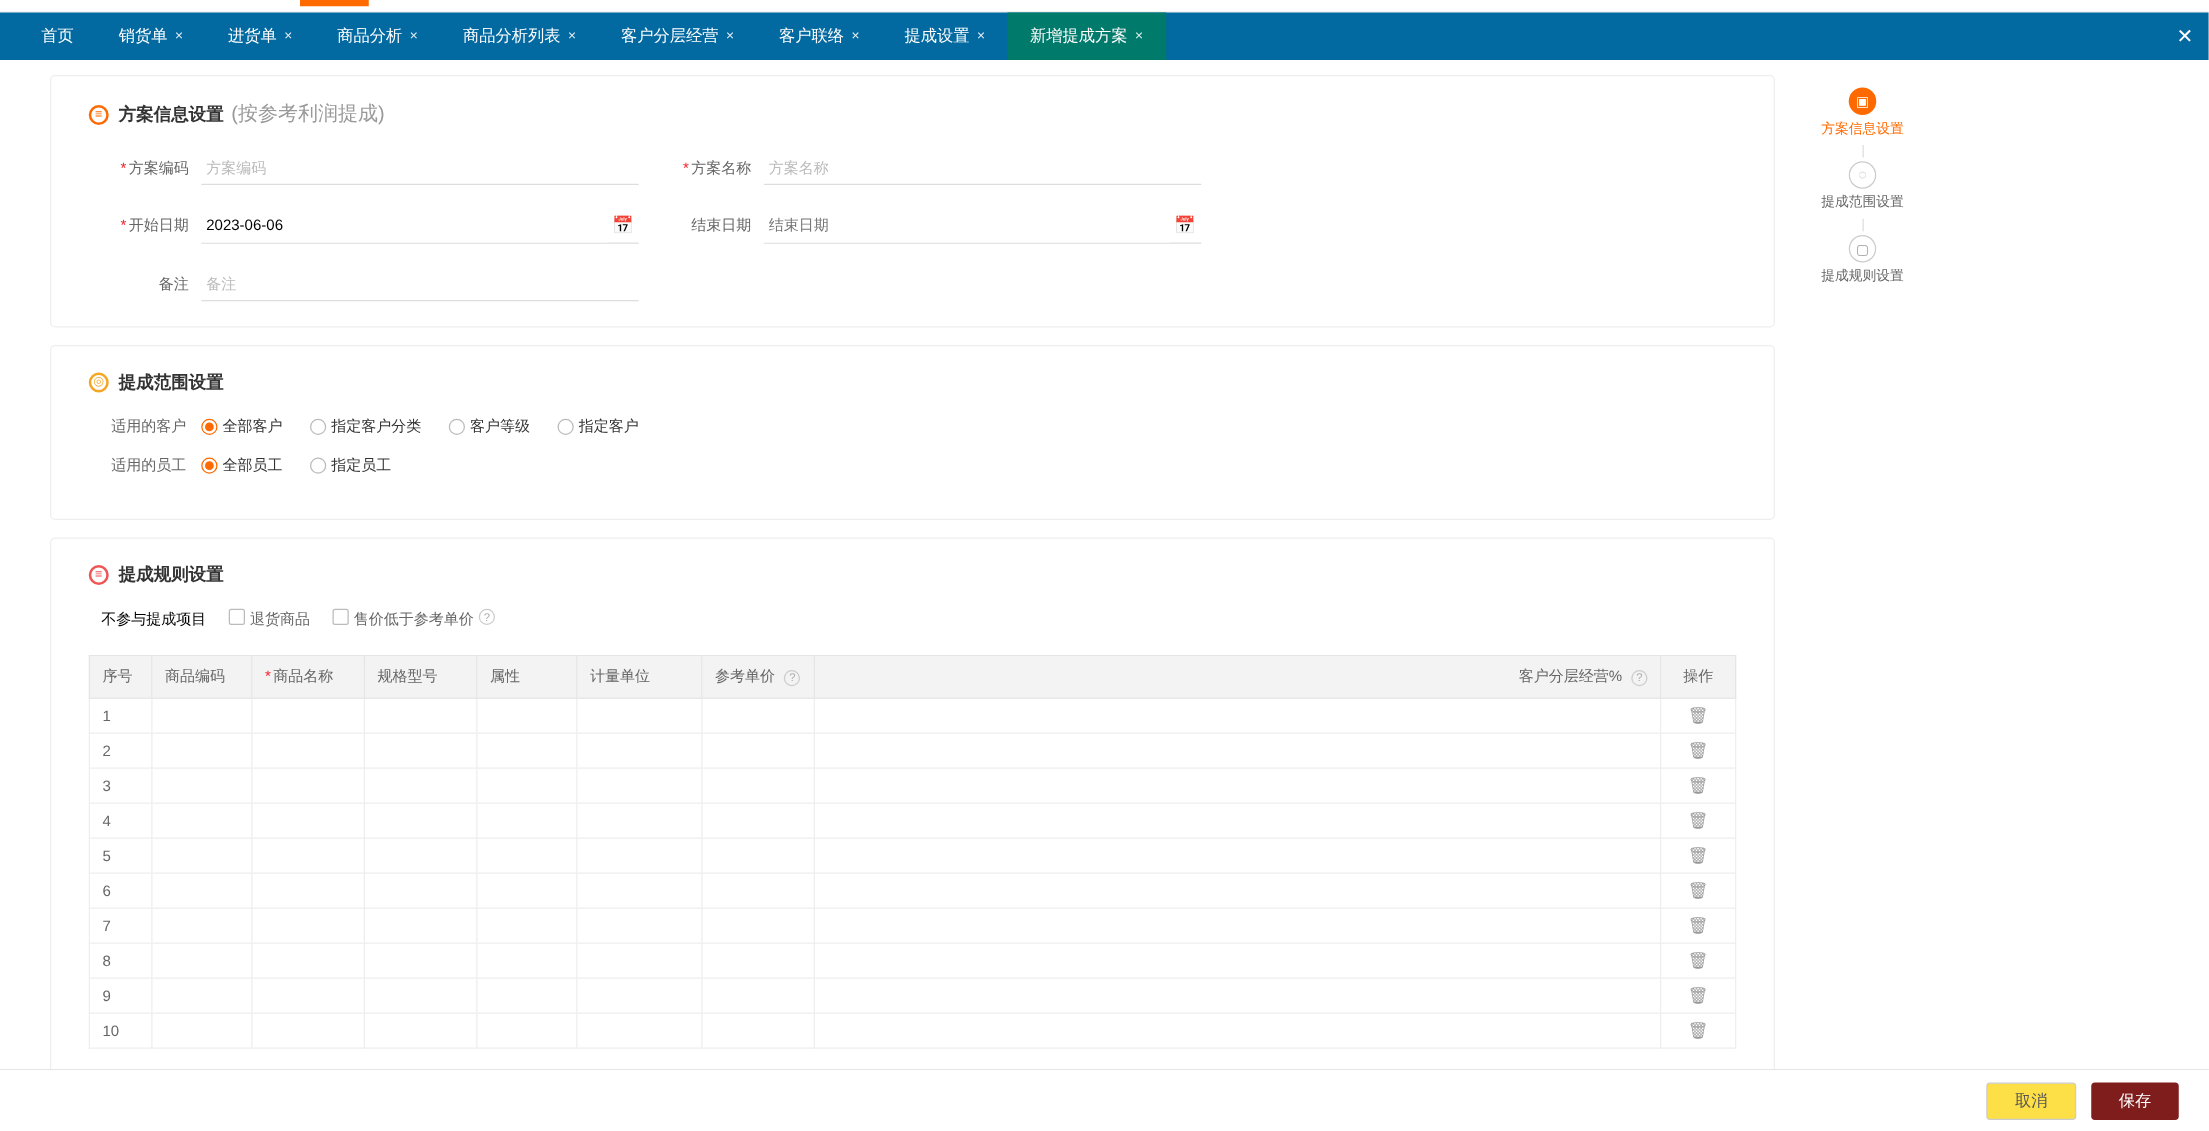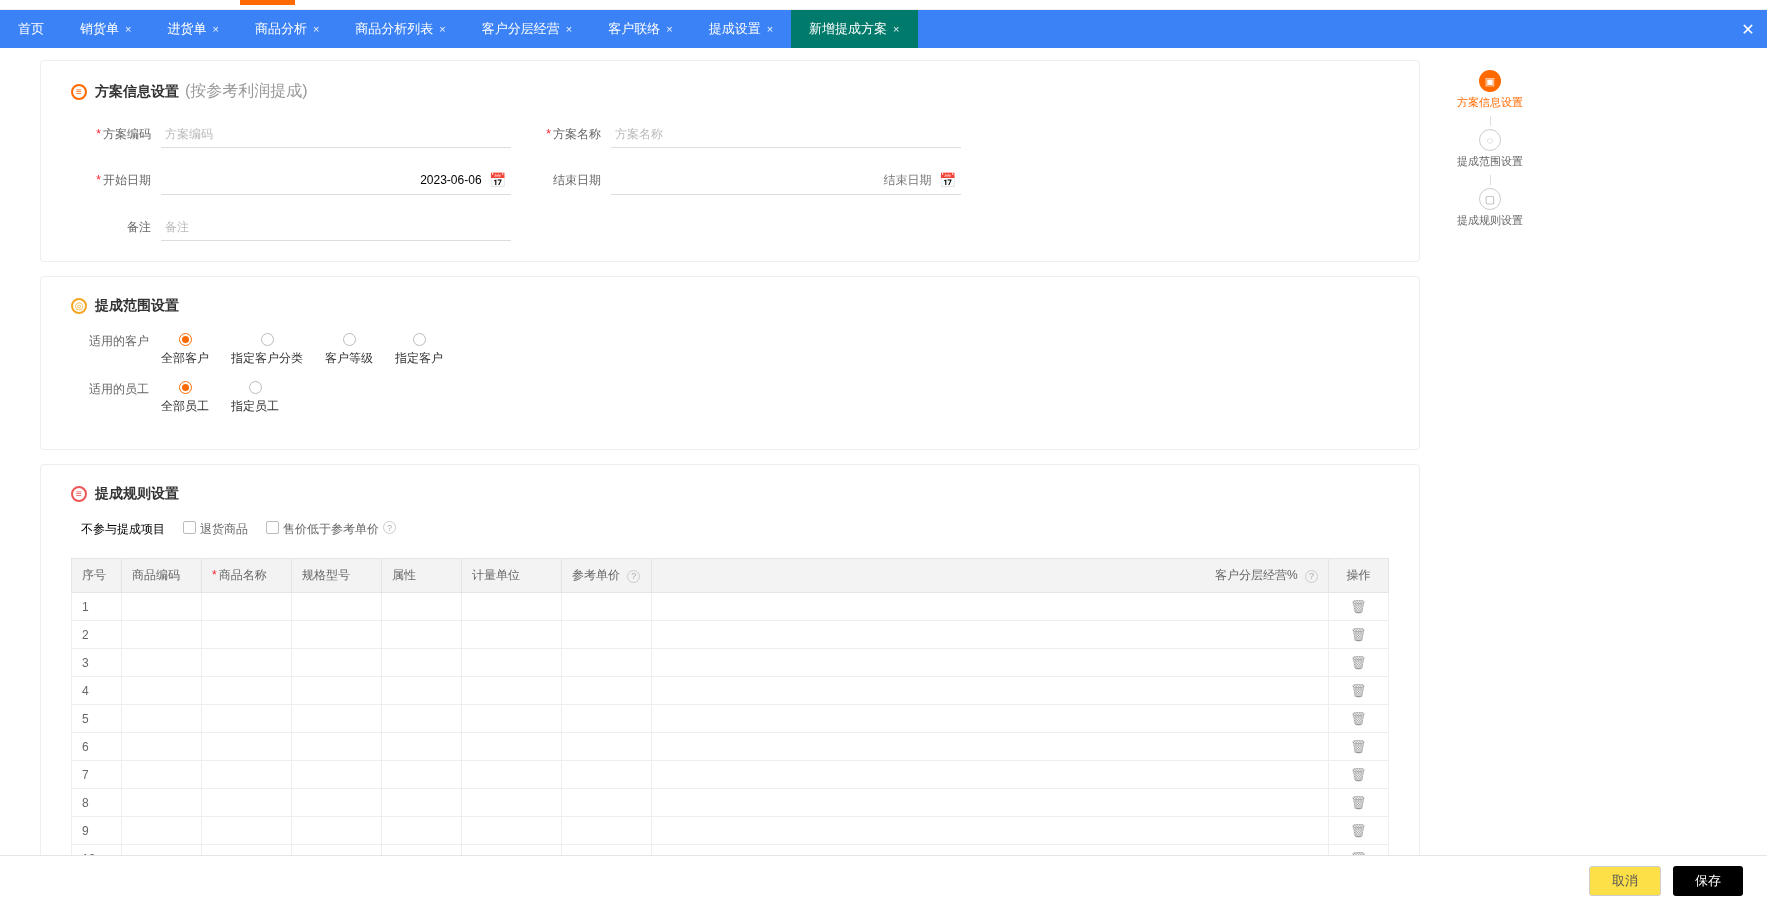--- a/index.html
+++ b/index.html
@@ -1,19 +1,19 @@
 <!DOCTYPE html>
 <html><head>
 <meta charset="utf-8">
 <style>
 * { box-sizing: border-box; margin: 0; padding: 0; }
 body { font-family: "Microsoft YaHei", Arial, sans-serif; font-size: 12px; color: #333; background: #fff; }
 .top-bar { height: 10px; background: #fff; border-bottom: 1px solid #eee; position: relative; }
 .top-orange { position: absolute; top: 0; left: 240px; width: 55px; height: 5px; background: #ff6a00; }
-.tabs { background: #3b82f6; height: 38px; display: flex; align-items: stretch; color: #fff; position: relative; }
+.tabs { background: #0369a1; height: 38px; display: flex; align-items: stretch; color: #fff; position: relative; padding-left: 15px; }
 .tab { padding: 0 18px; display: flex; align-items: center; cursor: pointer; font-size: 13px; white-space: nowrap; }
 .tab .close { margin-left: 6px; font-size: 11px; opacity: 0.9; }
 .tab.active { background: #007a6b; }
 .tabs-close { position: absolute; right: 0; top: 0; width: 38px; height: 38px; display: flex; align-items: center; justify-content: center; cursor: pointer; font-size: 16px; }
 .page { display: flex; padding: 12px 16px 80px 40px; gap: 30px; }
 .main { flex: 1; max-width: 1380px; }
 .panel { background: #fff; border: 1px solid #eee; border-radius: 4px; padding: 20px 30px; margin-bottom: 14px; }
 .panel-header { display: flex; align-items: center; margin-bottom: 18px; }
 .icon-circle { width: 16px; height: 16px; border-radius: 3px; display: inline-flex; align-items: center; justify-content: center; margin-right: 8px; font-size: 10px; color: #fff; }
 .orange-ico { background: #fff; border: 2px solid #ff6a00; color: #ff6a00; border-radius: 50%; width: 16px; height: 16px; line-height: 12px; }
@@ -21,26 +21,26 @@
 .red-ico { background: #fff; border: 2px solid #e55; color: #e55; border-radius: 50%; width: 16px; height: 16px; line-height: 12px; }
 .panel-title { font-size: 14px; font-weight: bold; color: #333; }
 .panel-subtitle { font-size: 16px; color: #999; margin-left: 6px; }
 .form-grid { display: grid; grid-template-columns: 430px 430px; column-gap: 20px; row-gap: 18px; margin-left: 10px; }
 .form-row { display: flex; align-items: center; }
 .form-label { width: 80px; text-align: right; padding-right: 10px; color: #666; font-size: 12px; }
 .req { color: #f5222d; margin-right: 2px; }
 .form-input { flex: 1; height: 28px; border: none; border-bottom: 1px solid #ddd; padding: 0 4px; font-size: 12px; outline: none; }
 .form-input::placeholder { color: #bbb; }
 .input-wrap { flex: 1; position: relative; display: flex; align-items: center; border-bottom: 1px solid #ddd; }
-.input-wrap input { border: none; flex: 1; height: 28px; outline: none; font-size: 12px; padding: 0 4px; text-align: right; }
+.input-wrap input { border: none; flex: 1; height: 28px; outline: none; font-size: 12px; padding: 0 4px; }
 .cal-icon { color: #ff6a00; font-size: 14px; cursor: pointer; padding: 0 4px; }
 .radio-row { display: flex; margin-bottom: 14px; margin-left: 10px; }
 .radio-label { width: 80px; text-align: right; padding-right: 12px; color: #666; }
 .radio-group { display: flex; gap: 22px; }
-.radio-item { display: flex; align-items: center; gap: 4px; cursor: pointer; flex-direction: column; }
+.radio-item { display: flex; align-items: center; gap: 4px; cursor: pointer; }
 .radio { width: 13px; height: 13px; border: 1px solid #bbb; border-radius: 50%; display: inline-flex; align-items: center; justify-content: center; }
 .radio.checked { border-color: #ff6a00; }
 .radio.checked::after { content: ""; width: 7px; height: 7px; background: #ff6a00; border-radius: 50%; }
 .check-row { display: flex; align-items: center; gap: 18px; margin-left: 10px; margin-bottom: 10px; }
 .check-label { color: #000000; }
 .checkbox { width: 13px; height: 13px; border: 1px solid #bbb; border-radius: 2px; display: inline-block; margin-right: 4px; vertical-align: middle; }
 .check-item { display: flex; align-items: flex-start; color: #666; cursor: pointer; }
 .help-icon { width: 13px; height: 13px; border: 1px solid #ccc; border-radius: 50%; display: inline-flex; align-items: center; justify-content: center; font-size: 9px; color: #aaa; margin-left: 4px; }
 .rule-table { width: 100%; border-collapse: collapse; margin-top: 20px; }
 .rule-table th { background: #f3f3f3; border: 1px solid #e5e5e5; padding: 8px 10px; text-align: left; font-weight: normal; color: #666; font-size: 12px; }
@@ -53,21 +53,21 @@
 .anchor-item { text-align: center; margin-bottom: 6px; position: relative; }
 .anchor-dot { width: 22px; height: 22px; border-radius: 50%; display: inline-flex; align-items: center; justify-content: center; font-size: 11px; margin-bottom: 3px; }
 .anchor-dot.active { background: #ff6a00; color: #fff; }
 .anchor-dot.inactive { background: #fff; border: 1px solid #ccc; color: #999; }
 .anchor-label { font-size: 11px; color: #666; }
 .anchor-label.active { color: #ff6a00; }
 .anchor-line { width: 1px; height: 10px; background: #ddd; margin: 3px auto; }
 .footer { position: fixed; bottom: 0; left: 0; right: 0; height: 50px; background: #fff; border-top: 1px solid #e5e5e5; display: flex; align-items: center; justify-content: flex-end; padding: 0 24px; gap: 12px; }
 .btn { height: 30px; padding: 0 22px; border-radius: 3px; font-size: 13px; cursor: pointer; border: none; }
 .btn-default { background: #fde047; border: 1px solid #ccc; color: #555; }
-.btn-primary { background: #000000; color: #fff; }
+.btn-primary { background: #7f1d1d; color: #fff; }
 </style>
 </head>
 <body>
 
 <div class="top-bar">
   <div class="top-orange"></div>
 </div>
 
 <div class="tabs">
   <div id="tabs-container" style="display:flex">

